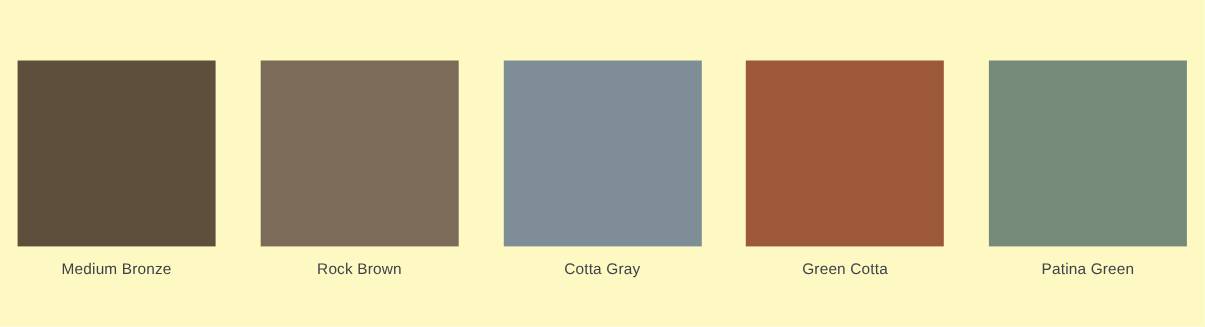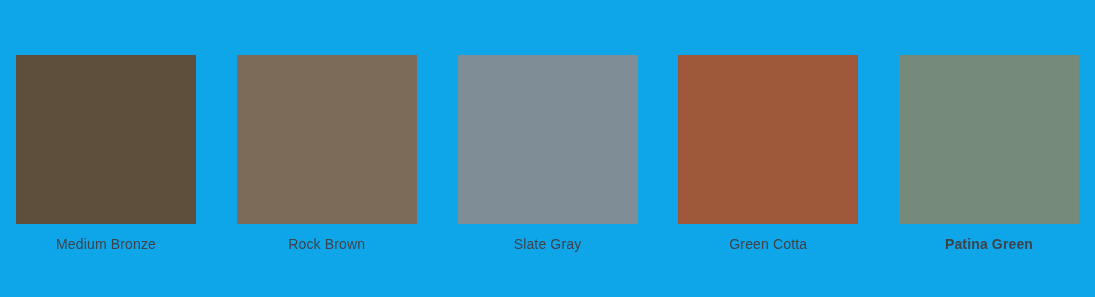--- a/index.html
+++ b/index.html
@@ -13,21 +13,21 @@
     height: 297px;
     background: #ffffff;
     font-family: "Liberation Sans", sans-serif;
     overflow: hidden;
   }
 
   .palette {
     position: relative;
     width: 1095px;
     height: 297px;
-    background: #0ea5e9;
+    background: #fef9c3;
     box-sizing: border-box;
   }
 
   .swatch-row {
     position: absolute;
     left: 16px;
     top: 55px;
     width: 1063px;
     height: 210px;
     display: flex;
@@ -75,27 +75,27 @@
       <span class="swatch-label" style="color: rgb(62, 67, 73);">Medium Bronze</span>
     </div>
 
     <div class="swatch-cell">
       <span class="swatch-chip" style="background: rgb(125, 107, 89);"></span>
       <span class="swatch-label" style="color: rgb(62, 67, 73);">Rock Brown</span>
     </div>
 
     <div class="swatch-cell">
       <span class="swatch-chip" style="background: rgb(127, 141, 150);"></span>
-      <span class="swatch-label" style="color: rgb(62, 67, 73);">Slate Gray</span>
+      <span class="swatch-label" style="color: rgb(62, 67, 73);">Cotta Gray</span>
     </div>
 
     <div class="swatch-cell">
       <span class="swatch-chip" style="background: rgb(156, 88, 57);"></span>
       <span class="swatch-label" style="color: rgb(62, 67, 73);">Green Cotta</span>
     </div>
 
     <div class="swatch-cell">
       <span class="swatch-chip" style="background: rgb(118, 138, 121);"></span>
-      <span class="swatch-label" style="color: rgb(62, 67, 73); font-weight: bold;">Patina Green</span>
+      <span class="swatch-label" style="color: rgb(62, 67, 73);">Patina Green</span>
     </div>
 
   </div>
 </div>
 
 </body></html>

